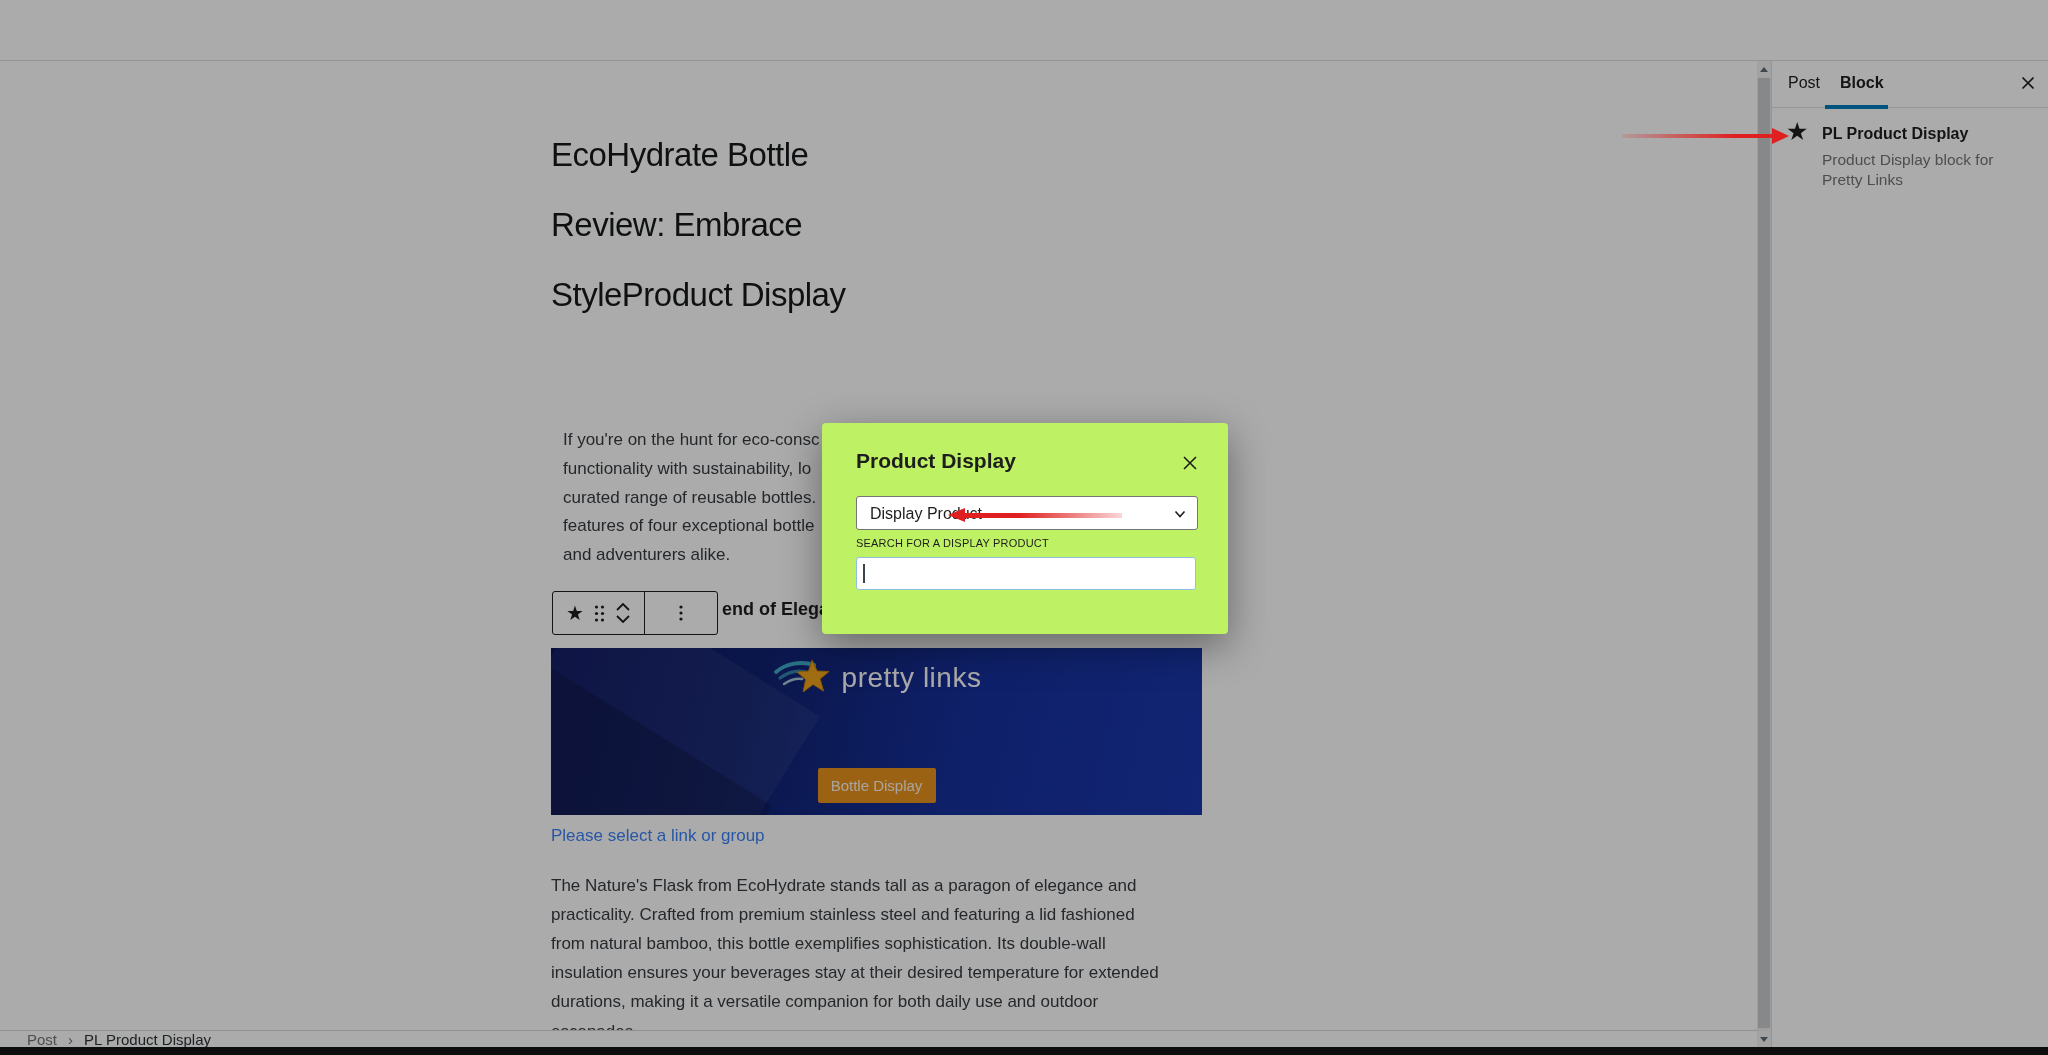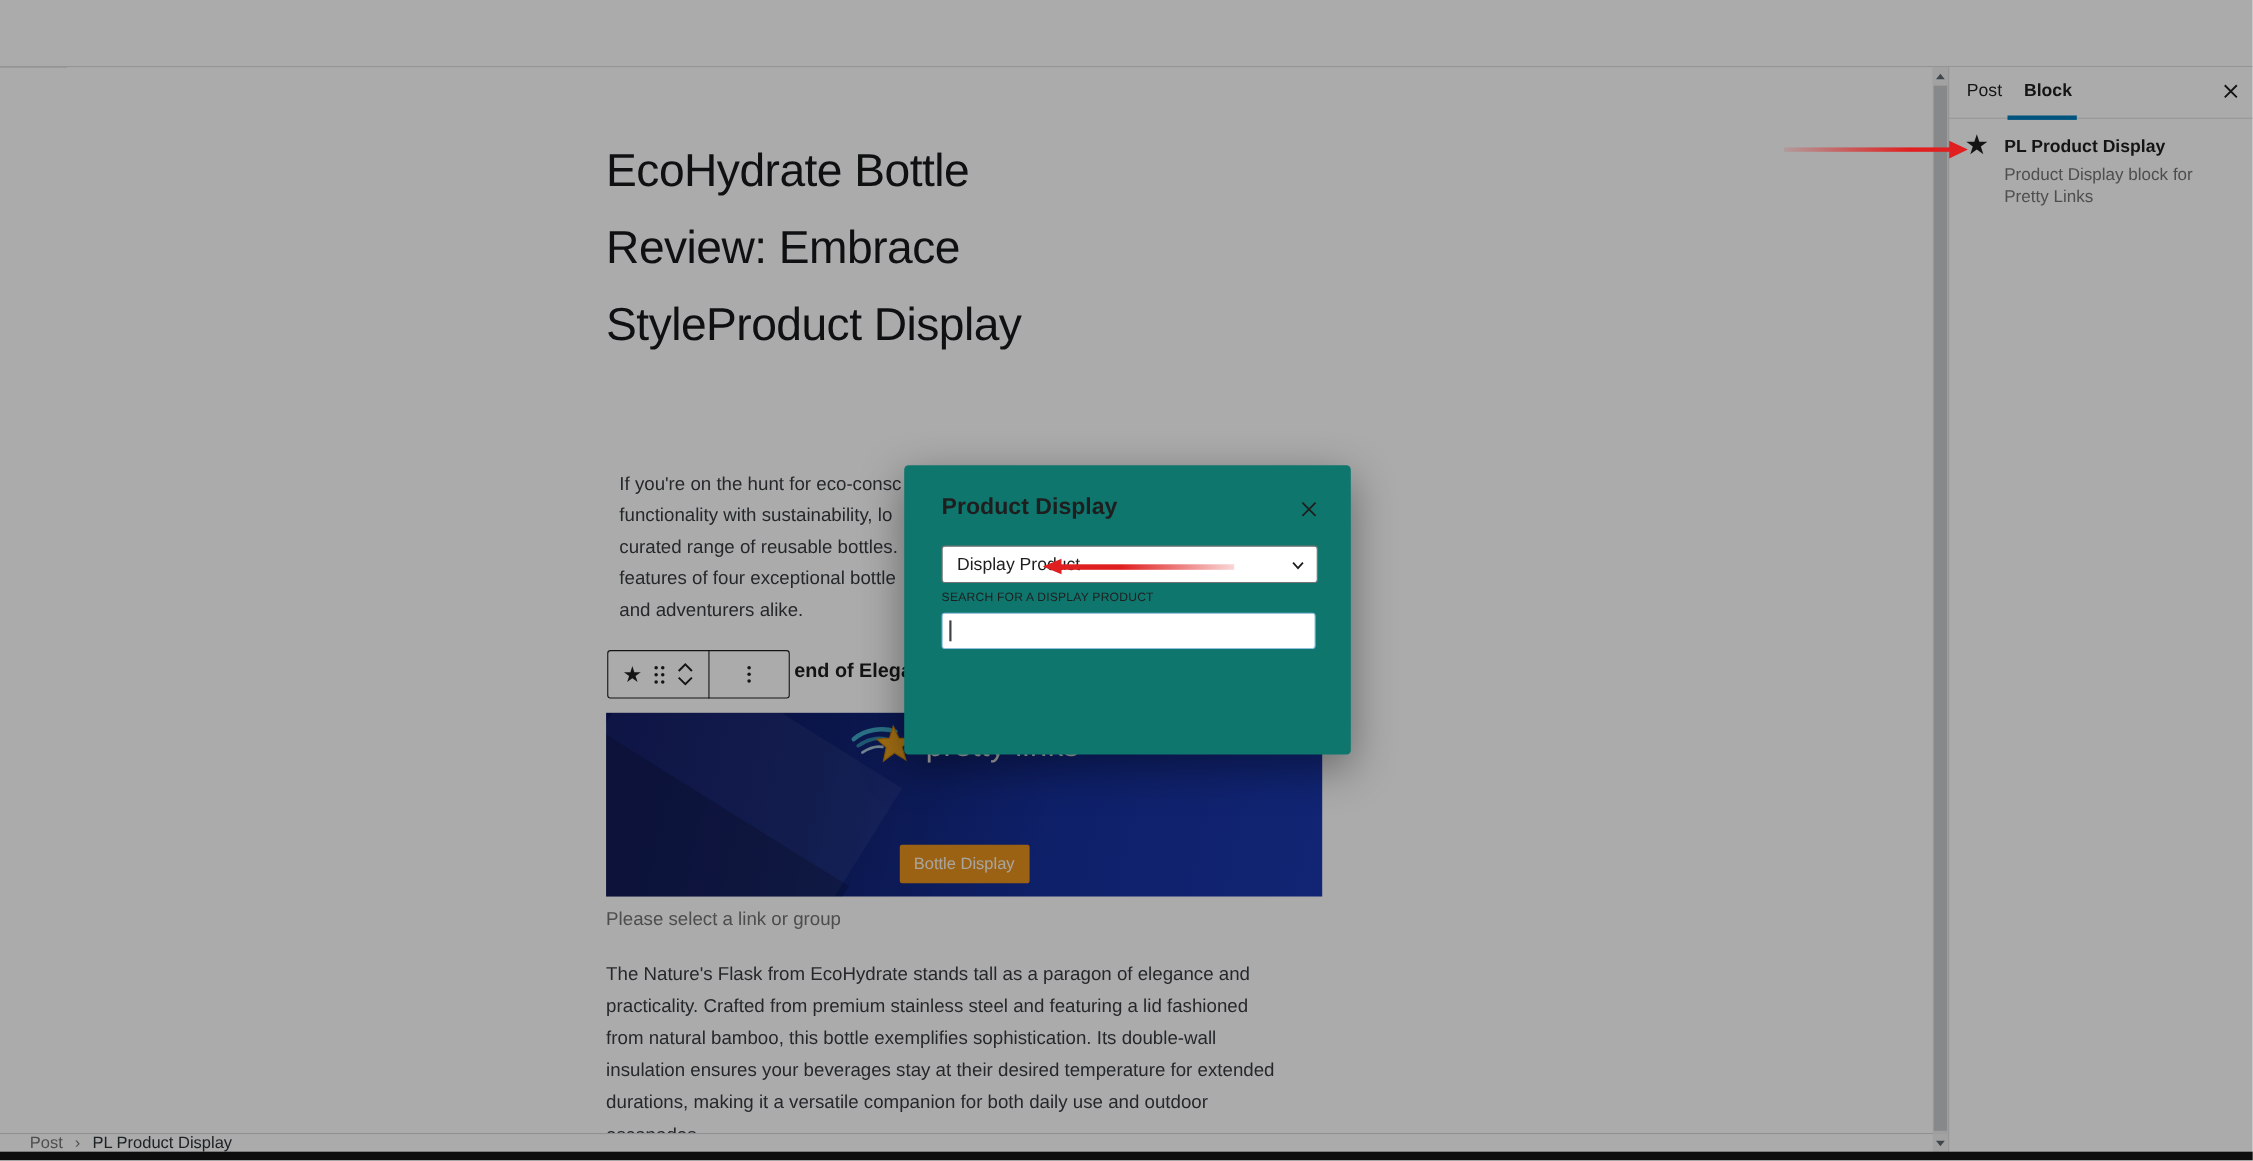--- a/index.html
+++ b/index.html
@@ -24,56 +24,56 @@
   .sidebar { left:1771px; top:61px; width:277px; height:987px; background:#fff; border-left:1px solid #dddddd; z-index:5; }
   .tabsrow { left:1771px; top:61px; width:277px; height:47px; border-bottom:1px solid #e0e0e0; z-index:6; }
   .tab { position:absolute; top:13px; font-size:16px; color:#1e1e1e; cursor:pointer; }
   .tab-underline { position:absolute; left:54px; top:44px; width:63px; height:3.5px; background:#007cba; }
   .close-x { left:2016px; top:71px; width:24px; height:24px; display:flex; align-items:center; justify-content:center; cursor:pointer; z-index:6; }
   .card-star { left:1786px; top:117px; font-size:25px; color:#1e1e1e; z-index:6; }
   .card-title { left:1822px; top:125px; font-size:16px; font-weight:700; color:#1e1e1e; z-index:6; }
   .card-desc { left:1822px; top:150px; font-size:15.5px; color:#757575; line-height:20px; z-index:6; }
 
   
-  .post-title { left:551px; top:120px; width:680px; font-size:42px; line-height:70px; color:#16181a; letter-spacing:-0.5px; }
+  .post-title { left:551px; top:120px; width:680px; font-size:33px; line-height:70px; color:#16181a; letter-spacing:-0.5px; }
   .intro { left:563px; top:426px; font-size:17px; line-height:28.8px; color:#373c41; white-space:nowrap; }
   .block-toolbar { left:552px; top:591px; width:166px; height:44px; background:#fff; border:1.5px solid #1e1e1e; border-radius:3px; display:flex; align-items:center; z-index:4; }
   .bt-sep { width:0; height:44px; border-left:1.5px solid #1e1e1e; margin-left:12px; }
   .heading-frag { left:722px; top:599px; font-size:18px; font-weight:700; color:#1e1e1e; white-space:nowrap; }
 
   .banner { left:551px; top:648px; width:651px; height:167px; background:linear-gradient(103deg,#0a1560 0%,#10216e 30%,#16309c 62%,#1a38ae 100%); overflow:hidden; }
   .facet1 { position:absolute; left:-40px; top:-20px; width:260px; height:260px; background:rgba(255,255,255,0.05); transform:rotate(32deg); }
   .facet2 { position:absolute; left:-120px; top:60px; width:300px; height:240px; background:rgba(0,0,0,0.18); transform:rotate(32deg); }
   .banner-logo { position:absolute; left:50%; top:8px; transform:translateX(-50%); display:flex; align-items:center; }
   .banner-logo .logo-text { color:#ffffff; font-size:28px; letter-spacing:0.5px; margin-left:4px; }
   .banner-tagline { position:absolute; left:0; right:0; top:78px; text-align:center; color:#e9ecf5; font-size:17px; }
   .banner-btn { position:absolute; left:50%; top:120px; transform:translateX(-50%); width:118px; height:35px; background:#e8921f; border-radius:2px; color:#fdf6ea; font-size:15px; display:flex; align-items:center; justify-content:center; cursor:pointer; }
 
-  .placeholder-note { left:551px; top:826px; font-size:17px; color:#737373; }
+  .placeholder-note { left:551px; top:826px; font-size:17px; color:#3b82f6; }
   .bodytext { left:551px; top:871px; font-size:17px; line-height:29px; color:#373c41; white-space:nowrap; }
   .clipwrap { left:551px; top:1022px; width:660px; height:9px; overflow:hidden; }
   .clipwrap div { font-size:17px; color:#373c41; }
 
   
   .scrollbar { left:1757px; top:61px; width:14px; height:986px; background:#ececec; z-index:5; }
   .sb-btn { position:absolute; left:0; width:14px; height:16px; background:#f2f2f2; display:flex; align-items:center; justify-content:center; cursor:pointer; }
   .sb-thumb { position:absolute; left:1px; top:17px; width:12px; height:950px; background:#c9cbce; cursor:grab; }
   .tri-up { width:0; height:0; border-left:4px solid transparent; border-right:4px solid transparent; border-bottom:5px solid #5f6a72; }
   .tri-down { width:0; height:0; border-left:4px solid transparent; border-right:4px solid transparent; border-top:5px solid #5f6a72; }
 
   
   .breadcrumb { left:0; top:1030px; width:1757px; height:18px; background:#fff; border-top:1px solid #d5d7da; display:flex; align-items:center; font-size:15px; z-index:5; }
   .breadcrumb .bc-root { margin-left:27px; color:#757575; cursor:pointer; }
   .breadcrumb .bc-chev { margin:0 11px; color:#757575; font-size:15px; }
   .breadcrumb .bc-cur { color:#2c3338; cursor:pointer; }
   .blackstrip { left:0; top:1047px; width:2048px; height:8px; background:#141414; z-index:20; }
 
   
   .dim { left:0; top:0; width:2048px; height:1055px; background:rgba(0,0,0,0.33); z-index:40; }
-  .modal { left:822px; top:423px; width:406px; height:263px; background:#0f766e; border-radius:4px; box-shadow:0 12px 40px rgba(0,0,0,0.4); z-index:60; }
+  .modal { left:822px; top:423px; width:406px; height:211px; background:#bef264; border-radius:4px; box-shadow:0 12px 40px rgba(0,0,0,0.4); z-index:60; }
   .modal-title { position:absolute; left:34px; top:26px; font-size:21px; font-weight:700; color:#1e1e1e; }
   .modal-close { position:absolute; right:26px; top:28px; width:24px; height:24px; display:flex; align-items:center; justify-content:center; cursor:pointer; }
   .modal-select { position:absolute; left:34px; top:73px; width:342px; height:34px; border:1px solid #757575; border-radius:3px; background:#fff; cursor:pointer; }
   .modal-select .sel-val { position:absolute; left:13px; top:0; line-height:33px; font-size:16px; color:#1e1e1e; }
   .modal-select .sel-chev { position:absolute; right:9px; top:9px; }
   .modal-label { position:absolute; left:34px; top:114px; font-size:11px; color:#1e1e1e; letter-spacing:0.2px; }
   .modal-input { position:absolute; left:34px; top:134px; width:340px; height:33px; border:1.5px solid #8fc0e0; border-radius:3px; background:#fff; font-size:16px; padding-left:7px; outline:none; font-family:"Liberation Sans", sans-serif; }
   .caret { position:absolute; left:41px; top:141px; width:1.5px; height:19px; background:#3c434a; z-index:61; }
 
   

